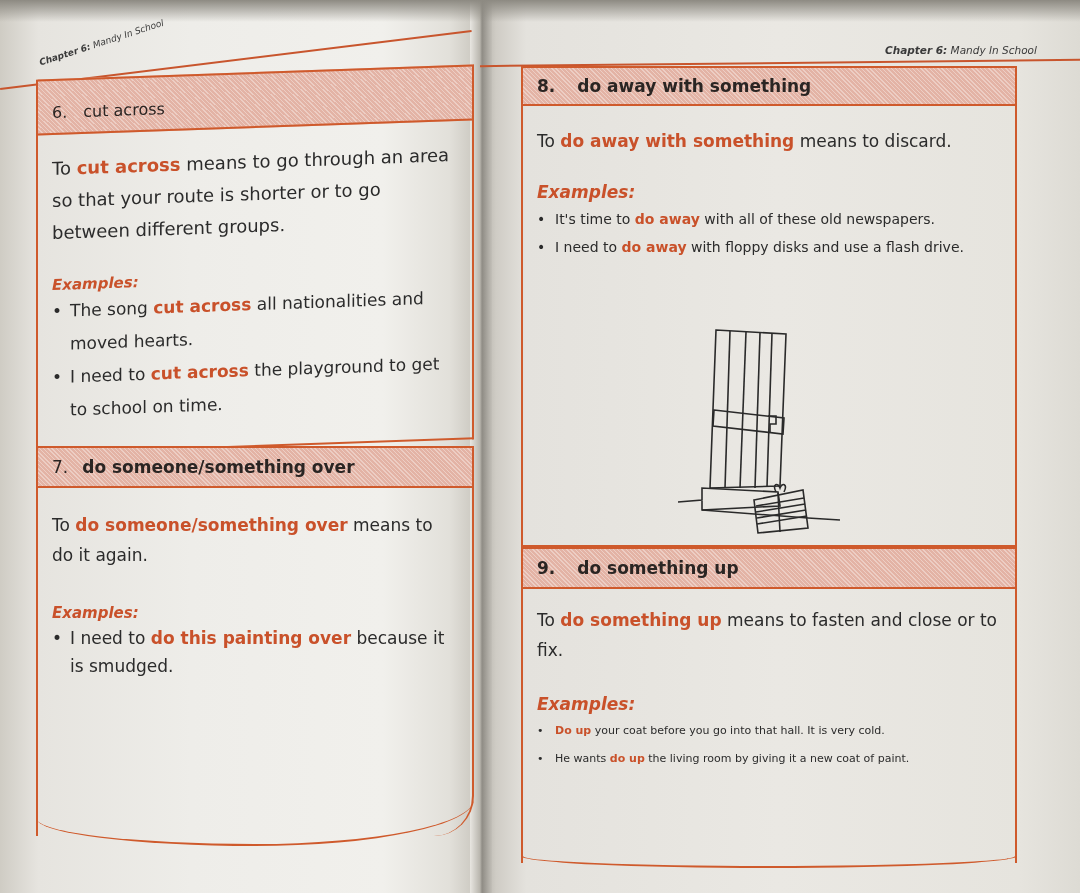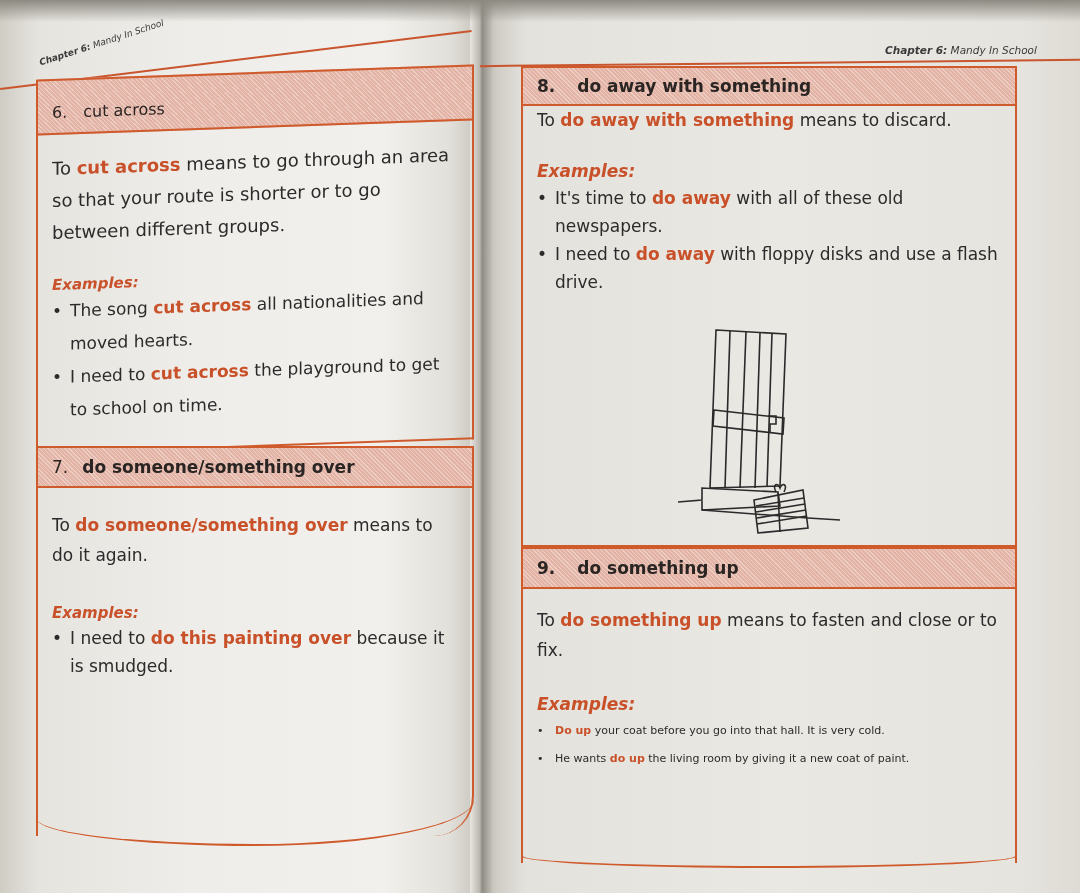--- a/index.html
+++ b/index.html
@@ -111,23 +111,23 @@
 
   
   .card8 {
     left: 521px; top: 66px; width: 496px; height: 479px;
     border-bottom: none;
   }
   .card8 .card-header {
     height: 38px; padding: 0 14px; font-size: 17px;
   }
   .card8 .card-header .num { margin-right: 22px; }
-  .card8 .card-body { font-size: 17px; line-height: 28px; padding-top: 0; }
+  .card8 .card-body { font-size: 17px; line-height: 28px; padding-top: 0; margin-top: 21px; }
   .card8 .examples-label { font-size: 17px; margin-top: 24px; line-height: 26px; }
-  .card8 ul.examples li { font-size: 17px; line-height: 28px; }
+  .card8 ul.examples li { font-size: 14px; line-height: 28px; }
   .illustration { position: absolute; left: 135px; top: 260px; width: 200px; height: 210px; }
 
   .card9 {
     left: 521px; top: 545px; width: 496px; height: 318px;
     border-bottom: none;
   }
   .card9 .card-header {
     height: 42px; padding: 0 14px; font-size: 17px;
     border-top: 2.5px solid #cf5a2c;
   }

